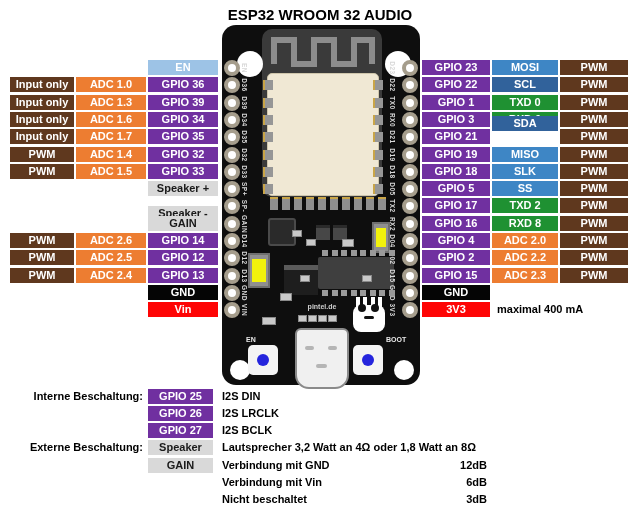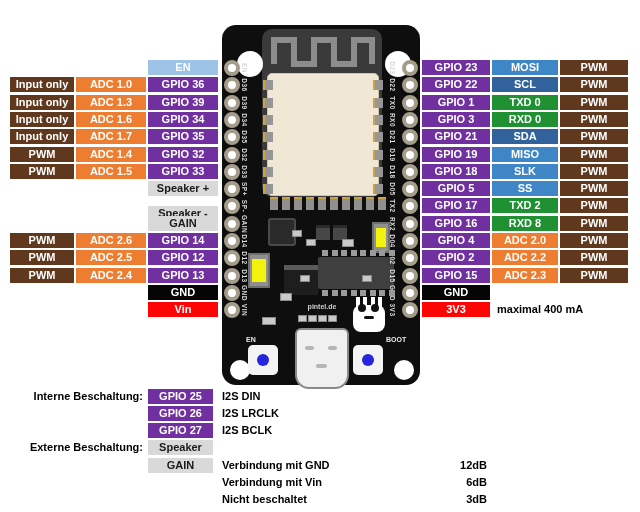--- a/index.html
+++ b/index.html
@@ -49,20 +49,21 @@
   .reye{position:absolute;top:7px;width:8px;height:8px;background:#111;border-radius:50%;}
   .rmouth{position:absolute;top:19px;left:11px;width:10px;height:3px;background:#111;border-radius:2px;}
   .gpiocell{left:148px;width:65px;}
   .desc{left:222px;}
 </style>
 </head>
 <body>
 
 <div class="stage">
 
+  <div class="title">ESP32 WROOM 32 AUDIO</div>
 
   <div class="cell cl3 lblue" style="top:60px">EN</div>
 
   <div class="cell cl1 brown" style="top:77px">Input only</div>
   <div class="cell cl2 orange" style="top:77px">ADC 1.0</div>
   <div class="cell cl3 purple" style="top:77px">GPIO 36</div>
 
   <div class="cell cl1 brown" style="top:95px">Input only</div>
   <div class="cell cl2 orange" style="top:95px">ADC 1.3</div>
   <div class="cell cl3 purple" style="top:95px">GPIO 39</div>
@@ -112,21 +113,21 @@
 
   <div class="cell cr1 purple" style="top:95px">GPIO 1</div>
   <div class="cell cr2 green" style="top:95px">TXD 0</div>
   <div class="cell cr3 brown" style="top:95px">PWM</div>
 
   <div class="cell cr1 purple" style="top:112px">GPIO 3</div>
   <div class="cell cr2 green" style="top:112px">RXD 0</div>
   <div class="cell cr3 brown" style="top:112px">PWM</div>
 
   <div class="cell cr1 purple" style="top:129px">GPIO 21</div>
-  <div class="cell cr2 dblue" style="top:129px">SDA</div>
+  <div class="cell cr2 dblue" style="top:116px">SDA</div>
   <div class="cell cr3 brown" style="top:129px">PWM</div>
 
   <div class="cell cr1 purple" style="top:147px">GPIO 19</div>
   <div class="cell cr2 steel" style="top:147px">MISO</div>
   <div class="cell cr3 brown" style="top:147px">PWM</div>
 
   <div class="cell cr1 purple" style="top:164px">GPIO 18</div>
   <div class="cell cr2 steel" style="top:164px">SLK</div>
   <div class="cell cr3 brown" style="top:164px">PWM</div>
 
@@ -326,20 +327,21 @@
   <div class="note rnote" style="left:8px;top:389px;width:135px">Interne Beschaltung:</div>
   <div class="cell gpiocell purple" style="top:389px">GPIO 25</div>
   <div class="note desc" style="top:389px">I2S DIN</div>
   <div class="cell gpiocell purple" style="top:406px">GPIO 26</div>
   <div class="note desc" style="top:406px">I2S LRCLK</div>
   <div class="cell gpiocell purple" style="top:423px">GPIO 27</div>
   <div class="note desc" style="top:423px">I2S BCLK</div>
 
   <div class="note rnote" style="left:8px;top:440px;width:135px">Externe Beschaltung:</div>
   <div class="cell gpiocell gray" style="top:440px">Speaker</div>
+  <div class="note desc" style="top:440px">Lautsprecher 3,2 Watt an 4Ω oder 1,8 Watt an 8Ω</div>
 
   <div class="cell gpiocell gray" style="top:458px">GAIN</div>
   <div class="note desc" style="top:458px">Verbindung mit GND</div>
   <div class="note rnote" style="left:400px;top:458px;width:87px">12dB</div>
   <div class="note desc" style="top:475px">Verbindung mit Vin</div>
   <div class="note rnote" style="left:400px;top:475px;width:87px">6dB</div>
   <div class="note desc" style="top:492px">Nicht beschaltet</div>
   <div class="note rnote" style="left:400px;top:492px;width:87px">3dB</div>
 
 </div>

